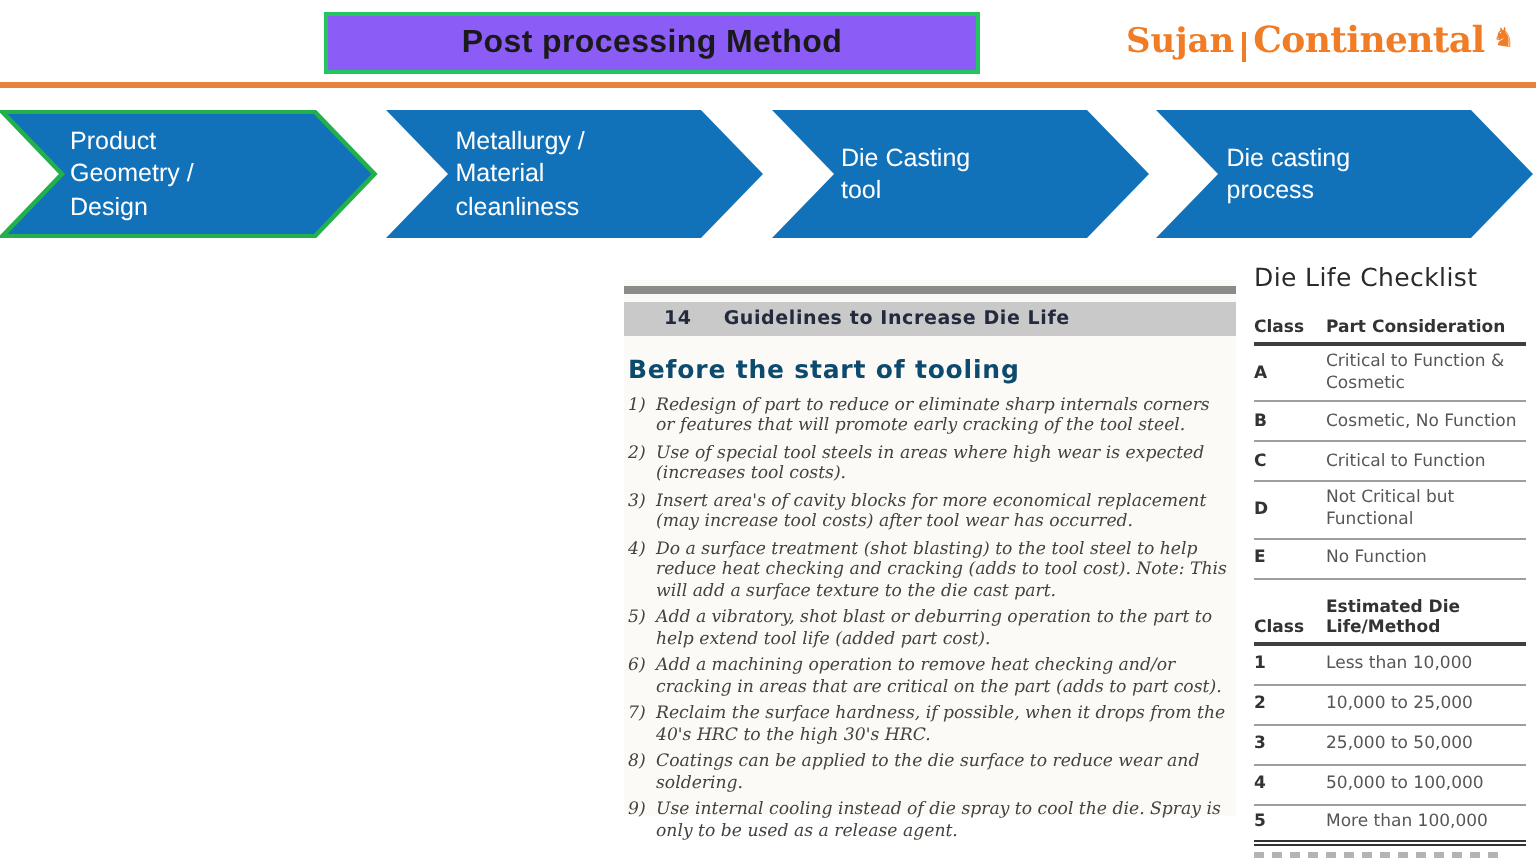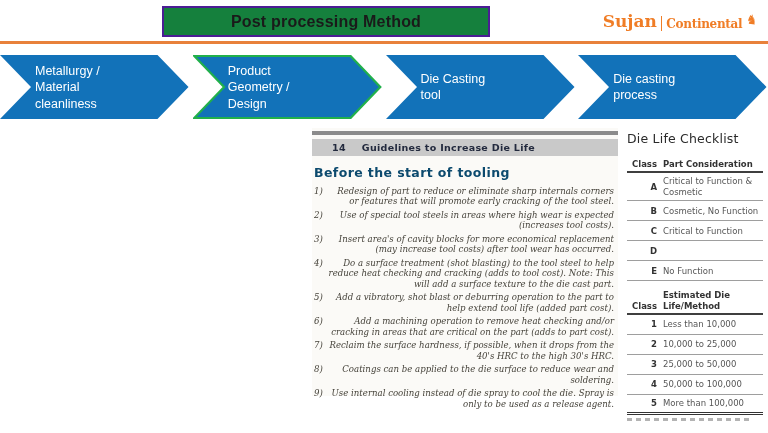--- a/index.html
+++ b/index.html
@@ -5,34 +5,34 @@
   * { margin:0; padding:0; box-sizing:border-box; }
   html,body { background:#ffffff; }
   .page {
     position:relative; width:768px; height:433px; overflow:hidden;
     background:#ffffff; font-family:"Liberation Sans", sans-serif;
   }
 
   
   .title-box {
     position:absolute; left:162px; top:6px; width:328px; height:31px;
-    border:2px solid #4c1d95; background:#15803d;
+    border:2px solid #22c55e; background:#8b5cf6;
     display:flex; align-items:center; justify-content:center;
   }
   .title-box .t {
     font-size:16px; font-weight:bold; color:#1a1a1a; letter-spacing:.2px;
   }
   .logo {
     position:absolute; right:10px; top:9px; height:22px;
     display:flex; align-items:flex-end; gap:4px; color:#F07D26;
     font-family:"DejaVu Serif", serif; font-weight:bold;
   }
   .logo .l-left  { font-size:17px; }
   .logo .l-bar   { width:1.5px; height:15px; background:#F07D26; }
-  .logo .l-right { font-size:12px; letter-spacing:-0.3px; }
+  .logo .l-right { font-size:18px; letter-spacing:-0.3px; }
   .logo .l-horse { font-size:13px; transform:translateY(-4px) rotate(8deg); font-family:"DejaVu Sans", sans-serif; }
 
   .orange-rule {
     position:absolute; left:0; top:41px; width:768px; height:3px; background:#E8813B;
   }
 
   
   .flow {
     position:absolute; left:0; top:54px; width:768px; height:66px;
     display:flex; gap:3px;
@@ -40,21 +40,21 @@
   .step { position:relative; flex:1; }
   .step svg { position:absolute; inset:0; width:100%; height:100%; display:block; }
   .step polygon.outlined { stroke:#21B04B; stroke-width:2; }
   .step-label {
     position:absolute; left:35px; right:4px; top:50%; transform:translateY(-50%);
     color:#ffffff; font-size:12.5px; line-height:1.3; white-space:pre-line;
   }
 
   
   .doc-panel {
-    position:absolute; left:312px; top:128px; width:306px; height:268px;
+    position:absolute; left:312px; top:140px; width:306px; height:268px;
     background:#FBFAF7;
   }
   .doc-topstrip { margin-top:3px; height:4px; background:#8B8B8B; }
   .doc-header-bar {
     margin-top:4px; height:17px; background:#C9C9C9;
     display:flex; align-items:center; gap:16px; padding-left:20px;
     font-family:"DejaVu Sans", sans-serif; font-weight:bold; font-size:9.5px;
     color:#232A3E; letter-spacing:.3px;
   }
   .doc-sub {
@@ -62,41 +62,41 @@
     font-family:"DejaVu Sans", sans-serif; font-weight:bold; font-size:12.5px;
     color:#0c4a6e; letter-spacing:.4px;
   }
   .gl-list {
     display:flex; flex-direction:column; gap:3px; padding:0 4px 0 2px;
     font-family:"DejaVu Serif", serif; font-style:italic;
     font-size:8.6px; line-height:1.22; color:#45423A;
   }
   .gl-item { display:flex; }
   .gl-num  { width:14px; flex:none; }
-  .gl-text { flex:1;text-align:right; }
+  .gl-text { flex:1; }
 
   
   .ck-panel {
     position:absolute; left:627px; top:131px; width:136px; bottom:0;
     overflow:hidden; font-family:"DejaVu Sans", sans-serif;
   }
   .ck-title { font-weight:normal; font-size:12.5px; color:#2A2A2A; letter-spacing:.2px; }
   .ck-table { width:100%; margin-top:13px; font-size:8.5px; color:#565656; }
   .ck-table + .ck-table { margin-top:9px; }
   .ck-hrow {
     display:flex; align-items:flex-end; gap:0;
     border-bottom:2px solid #3F3F3F; padding-bottom:2px;
     font-weight:bold; color:#333333; line-height:1.2;
   }
   .ck-row {
     display:flex; align-items:center; min-height:20px;
     border-bottom:1px solid #9E9E9E; padding:3px 0; line-height:1.25;
   }
   .ck-row.last { border-bottom:3px double #333333; }
-  .ck-class { width:30px; flex:none; text-align:right; font-weight:bold; color:#333333; }
+  .ck-class { width:30px; flex:none; text-align:left; font-weight:bold; color:#333333; }
   .ck-val   { flex:1; padding-left:6px; }
   .ck-note {
     margin-top:3px; height:3px; width:92%;
     background:repeating-linear-gradient(90deg,#B3B3B3 0 5px, transparent 5px 9px);
   }
 </style>
 </head>
 <body>
 
 <div class="page">
@@ -109,34 +109,34 @@
     <span class="l-bar"></span>
     <span class="l-right">Continental</span>
     <span class="l-horse">♞</span>
   </div>
   <div class="orange-rule"></div>
 
   <div class="flow">
 
     <div class="step">
       <svg viewBox="0 0 153 66" preserveAspectRatio="none">
+        <polygon class="outlined" points="1,2 127,2 151,33 127,64 1,64 25,33" fill="#1272B9"></polygon>
+      </svg>
+      <div class="step-label">Product
+Geometry /
+Design</div>
+    </div>
+
+    <div class="step">
+      <svg viewBox="0 0 153 66" preserveAspectRatio="none">
         <polygon points="0,1 127,1 152,33 127,65 0,65 25,33" fill="#1272B9"></polygon>
       </svg>
       <div class="step-label">Metallurgy /
 Material
 cleanliness</div>
-    </div>
-
-    <div class="step">
-      <svg viewBox="0 0 153 66" preserveAspectRatio="none">
-        <polygon class="outlined" points="1,2 127,2 151,33 127,64 1,64 25,33" fill="#1272B9"></polygon>
-      </svg>
-      <div class="step-label">Product
-Geometry /
-Design</div>
     </div>
 
     <div class="step">
       <svg viewBox="0 0 153 66" preserveAspectRatio="none">
         <polygon points="0,1 127,1 152,33 127,65 0,65 25,33" fill="#1272B9"></polygon>
       </svg>
       <div class="step-label">Die Casting
 tool</div>
     </div>
 
@@ -213,20 +213,21 @@
       <div class="ck-row">
           <span class="ck-class">B</span>
           <span class="ck-val">Cosmetic, No Function</span>
         </div>
       <div class="ck-row">
           <span class="ck-class">C</span>
           <span class="ck-val">Critical to Function</span>
         </div>
       <div class="ck-row">
           <span class="ck-class">D</span>
+          <span class="ck-val">Not Critical but Functional</span>
         </div>
       <div class="ck-row">
           <span class="ck-class">E</span>
           <span class="ck-val">No Function</span>
         </div>
     </div>
 
     <div class="ck-table">
       <div class="ck-hrow">
         <span class="ck-class">Class</span>

